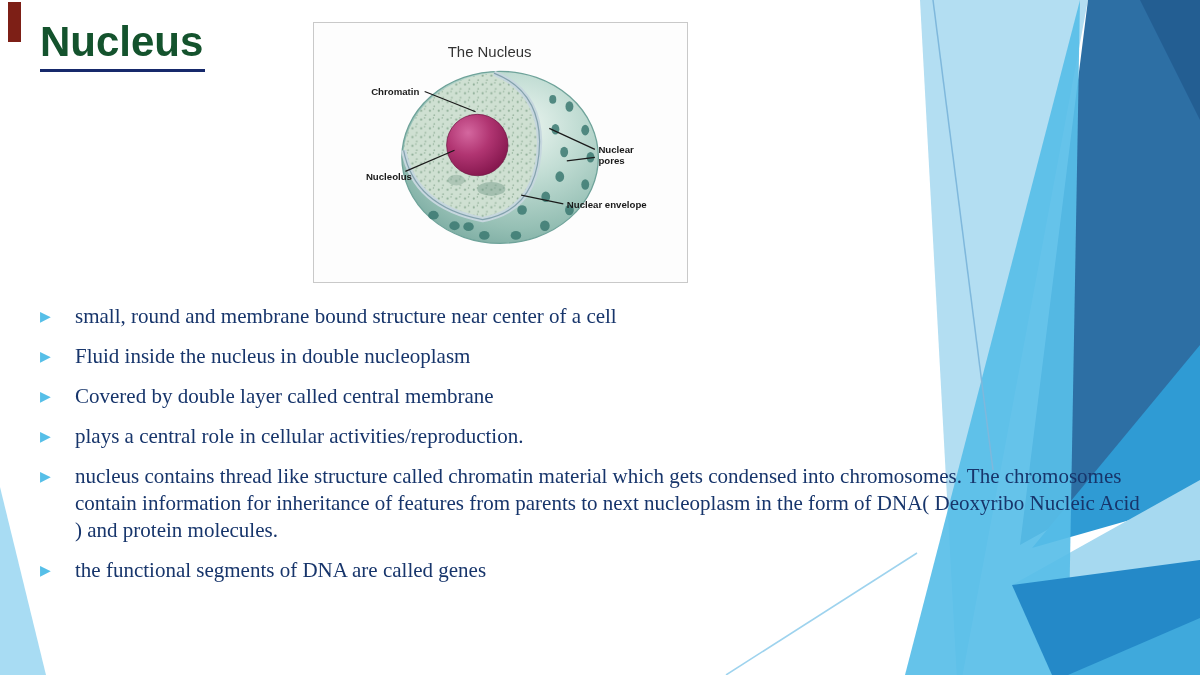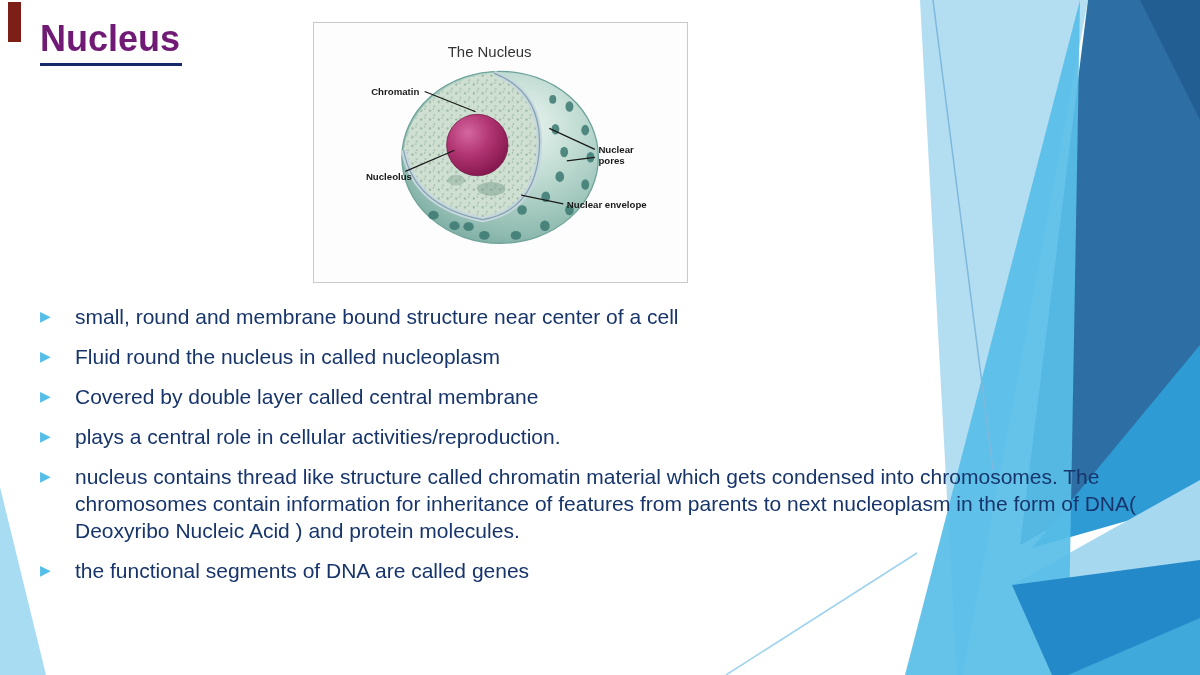--- a/index.html
+++ b/index.html
@@ -5,41 +5,41 @@
   html,body{margin:0;padding:0;background:#555;}
   .slide{
     position:relative;width:1200px;height:675px;margin:0 auto;
     background:#ffffff;overflow:hidden;
     font-family:"Liberation Sans",sans-serif;
   }
   .decor{position:absolute;left:0;top:0;width:1200px;height:675px;pointer-events:none;}
   .red-mark{position:absolute;left:8px;top:2px;width:13px;height:40px;background:#7d1f16;}
   .title{
     position:absolute;left:40px;top:18px;
-    font-size:36px;font-weight:bold;color:#701a75;
+    font-size:42px;font-weight:bold;color:#14532d;
     border-bottom:3px solid #16296b;padding:0 2px 3px 0;
   }
   .figure{
     position:absolute;left:313px;top:22px;width:375px;height:261px;
     background:#fdfdfd;border:1px solid #c9c9c9;box-sizing:border-box;padding-left:44px;
   }
   .figure svg{display:block;width:100%;height:100%;}
   .fig-title{font-size:17px;fill:#333333;font-weight:500;}
   .fig-label{font-size:11px;font-weight:bold;fill:#1a1a1a;}
   .leader{stroke:#1a1a1a;stroke-width:1.4;}
   .bullets{position:absolute;left:40px;top:303px;width:1105px;z-index:2;}
   .bullet{
     display:flex;align-items:flex-start;gap:0;
     margin:0 0 13px 0;color:#17356b;font-size:21px;line-height:27px;
   }
   .marker{
     flex:0 0 35px;color:#56bfe8;font-size:14px;line-height:27px;
     padding-top:0;user-select:none;
   }
-  .btext{flex:1 1 auto;}
+  .btext{flex:1 1 auto;font-family:Liberation Serif, serif;}
 </style>
 </head>
 <body>
 
 <div class="slide">
 
   <svg class="decor" viewBox="0 0 1200 675" preserveAspectRatio="none" aria-hidden="true">
     <g>
       <polygon points="920,0 1088,0 958,700" fill="#b3def2"></polygon>
       <polygon points="1088,0 1200,0 1200,445 1020,545" fill="#2d6fa4"></polygon>
@@ -138,21 +138,21 @@
     </svg>
   </div>
 
   <div class="bullets">
     <div class="bullet">
       <span class="marker">▶</span>
       <span class="btext">small, round and membrane bound structure near center of a cell</span>
     </div>
     <div class="bullet">
       <span class="marker">▶</span>
-      <span class="btext">Fluid round the nucleus in called nucleoplasm</span>
+      <span class="btext">Fluid inside the nucleus in double nucleoplasm</span>
     </div>
     <div class="bullet">
       <span class="marker">▶</span>
       <span class="btext">Covered by double layer called central membrane</span>
     </div>
     <div class="bullet">
       <span class="marker">▶</span>
       <span class="btext">plays a central role in cellular activities/reproduction.</span>
     </div>
     <div class="bullet">

